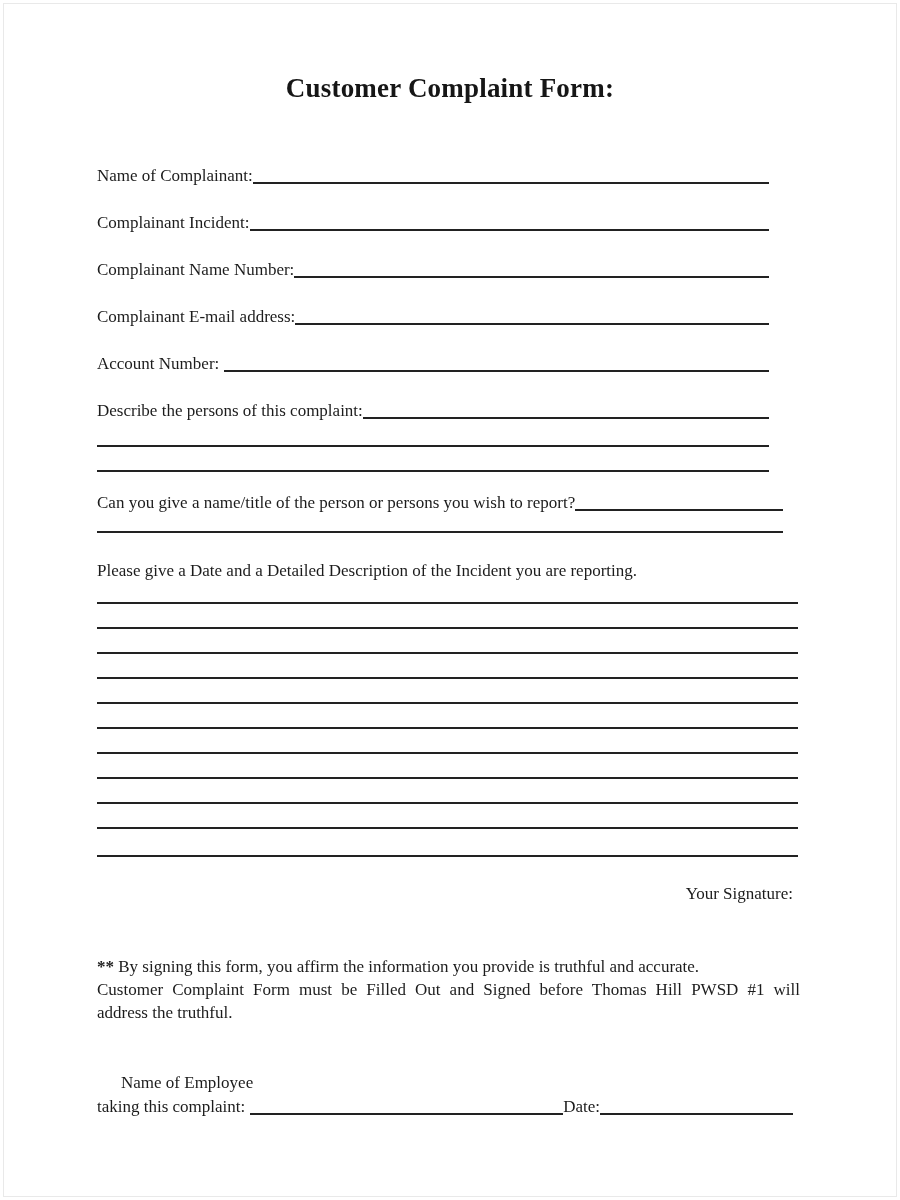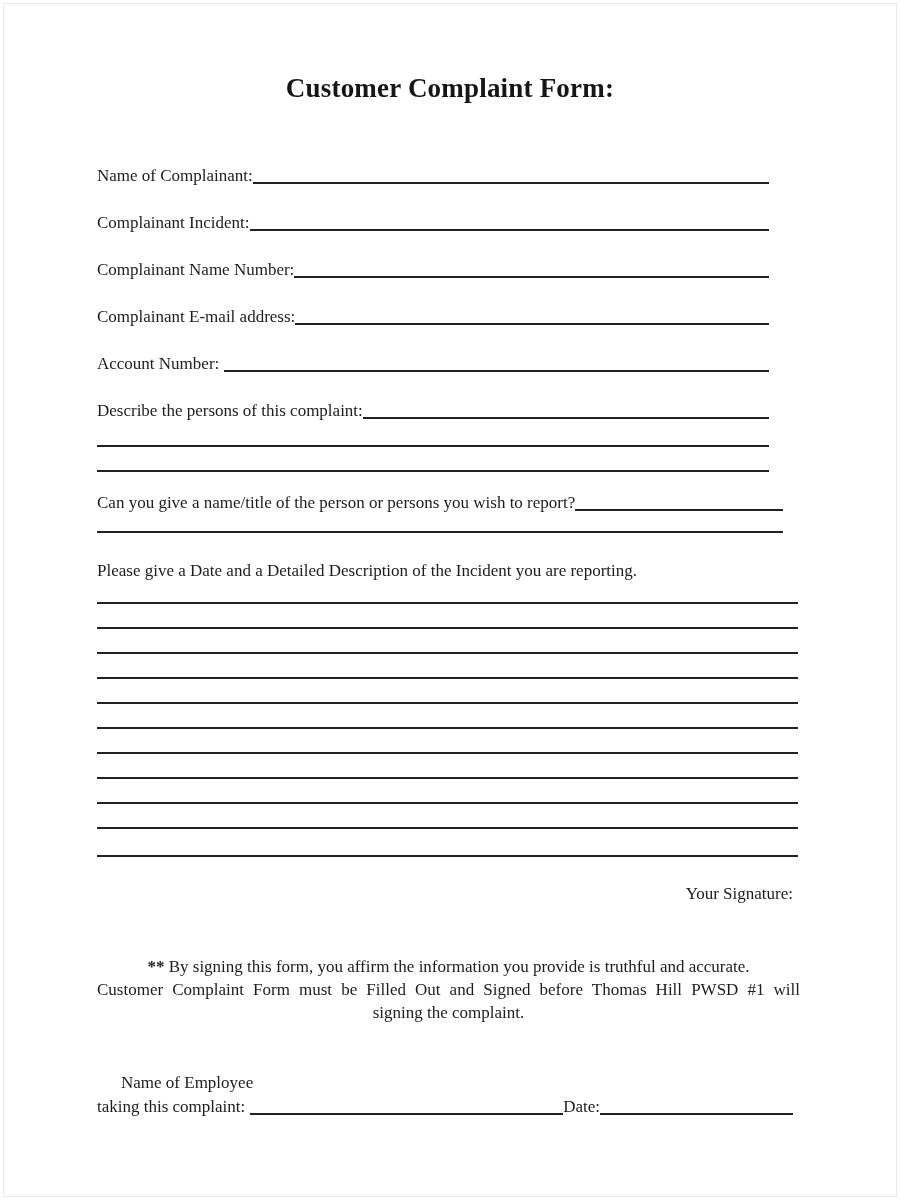--- a/index.html
+++ b/index.html
@@ -38,21 +38,21 @@
   .incident-lines{margin-right:2px;}
   .incident-lines .ruled.first{height:20px;}
   .incident-lines .ruled.last{height:26px;}
 
   .sig-row{margin-top:26px;margin-right:7px;flex-direction:column;}
   .sig-line{flex:0 0 326px;}
   .sig-spacer{width:24px;}
   .date-line{flex:0 0 193px;}
 
   .affirmation{margin:50px 0 0 0;font-size:17px;line-height:23px;}
-  .affirmation .line-normal{white-space:nowrap;text-align:center;}
+  .affirmation .line-normal{white-space:nowrap;}
   .affirmation .line-justify{text-align:justify;text-align-last:justify;}
   .affirmation b{font-weight:bold;}
 
   .employee{margin-top:46px;}
   .employee-name{height:26px;line-height:26px;margin-left:24px;}
   .employee-row{margin-right:7px;height:22px;}
   .emp-date-line{flex:0 0 193px;}
 </style>
 </head>
 <body>
@@ -118,21 +118,21 @@
     <span class="label">Your Signature:</span>
     <span class="fill-line sig-line"></span>
     <span class="sig-spacer"></span>
     <span class="label">Date:</span>
     <span class="fill-line date-line"></span>
   </div>
 
   <div class="affirmation">
     <div class="line-normal"><b>**</b><span> By signing this form, you affirm the information you provide is truthful and accurate.</span></div>
     <div class="line-justify">Customer Complaint Form must be Filled Out and Signed before Thomas Hill PWSD #1 will</div>
-    <div class="line-normal">signing the complaint.</div>
+    <div class="line-normal">address the truthful.</div>
   </div>
 
   <div class="employee">
     <div class="employee-name">Name of Employee</div>
     <div class="row employee-row">
       <span class="label">taking this complaint: </span>
       <span class="fill-line"></span>
       <span class="label">Date:</span>
       <span class="fill-line emp-date-line"></span>
     </div>

